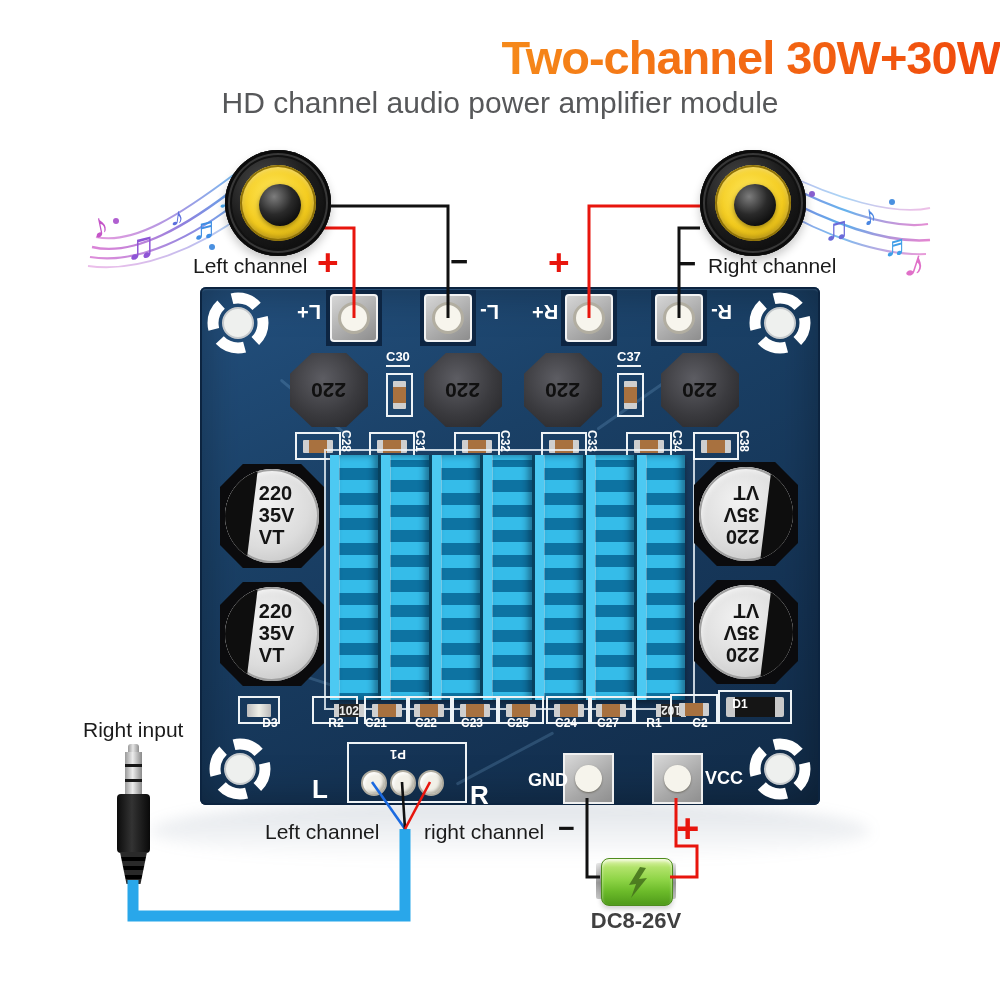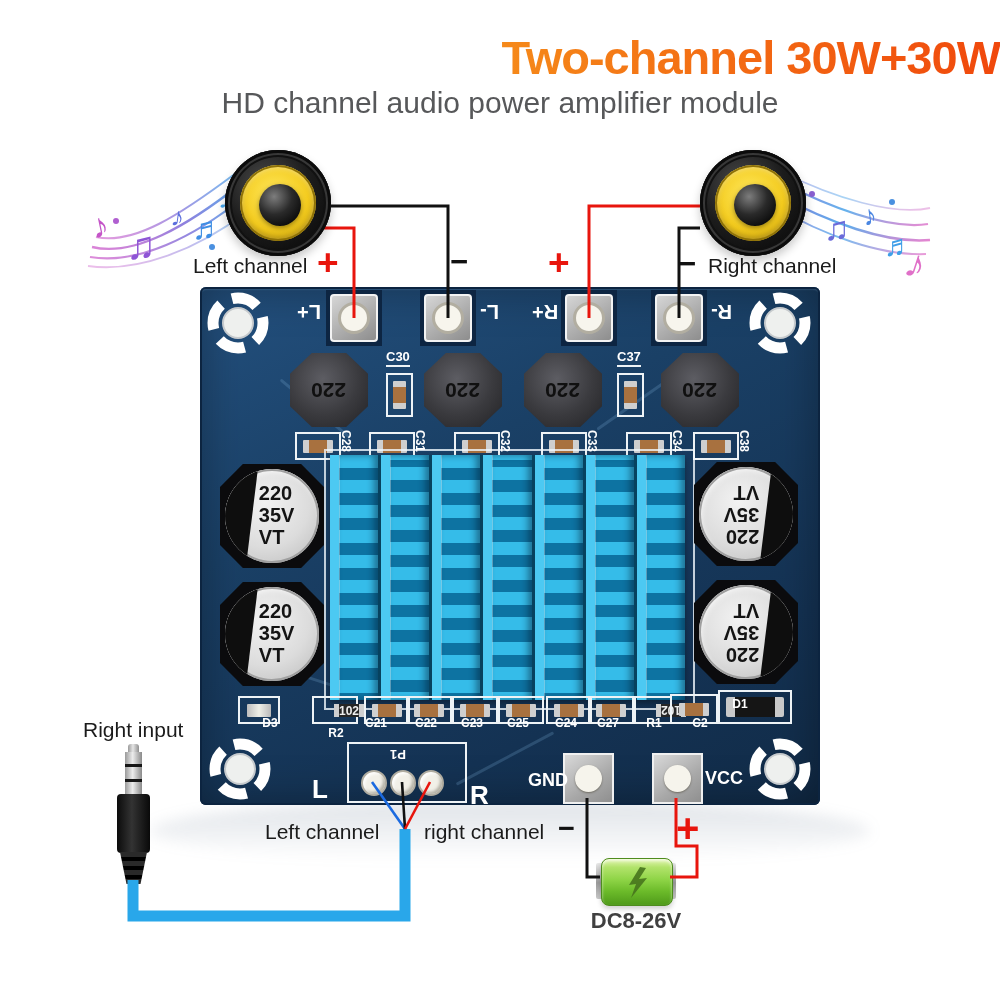--- a/index.html
+++ b/index.html
@@ -333,21 +333,21 @@
         </div>
     </div>
 
     <div class="bk" style="left:38px;top:409px;width:38px;height:24px">
         <div class="chip-led"></div>
       </div>
     <span class="blab" style="left:70px;top:429px">D3</span>
     <div class="bk" style="left:112px;top:409px;width:42px;height:24px">
         <div class="chip-res">102</div>
       </div>
-    <span class="blab" style="left:136px;top:439px">R2</span>
+    <span class="blab" style="left:136px;top:429px">R2</span>
     <div class="bk" style="left:164px;top:409px;width:42px;height:24px">
         <div class="chip-h"></div>
       </div>
     <span class="blab" style="left:176px;top:429px">C21</span>
     <div class="bk" style="left:206px;top:409px;width:42px;height:24px">
         <div class="chip-h"></div>
       </div>
     <span class="blab" style="left:226px;top:429px">C22</span>
     <div class="bk" style="left:252px;top:409px;width:42px;height:24px">
         <div class="chip-h"></div>

